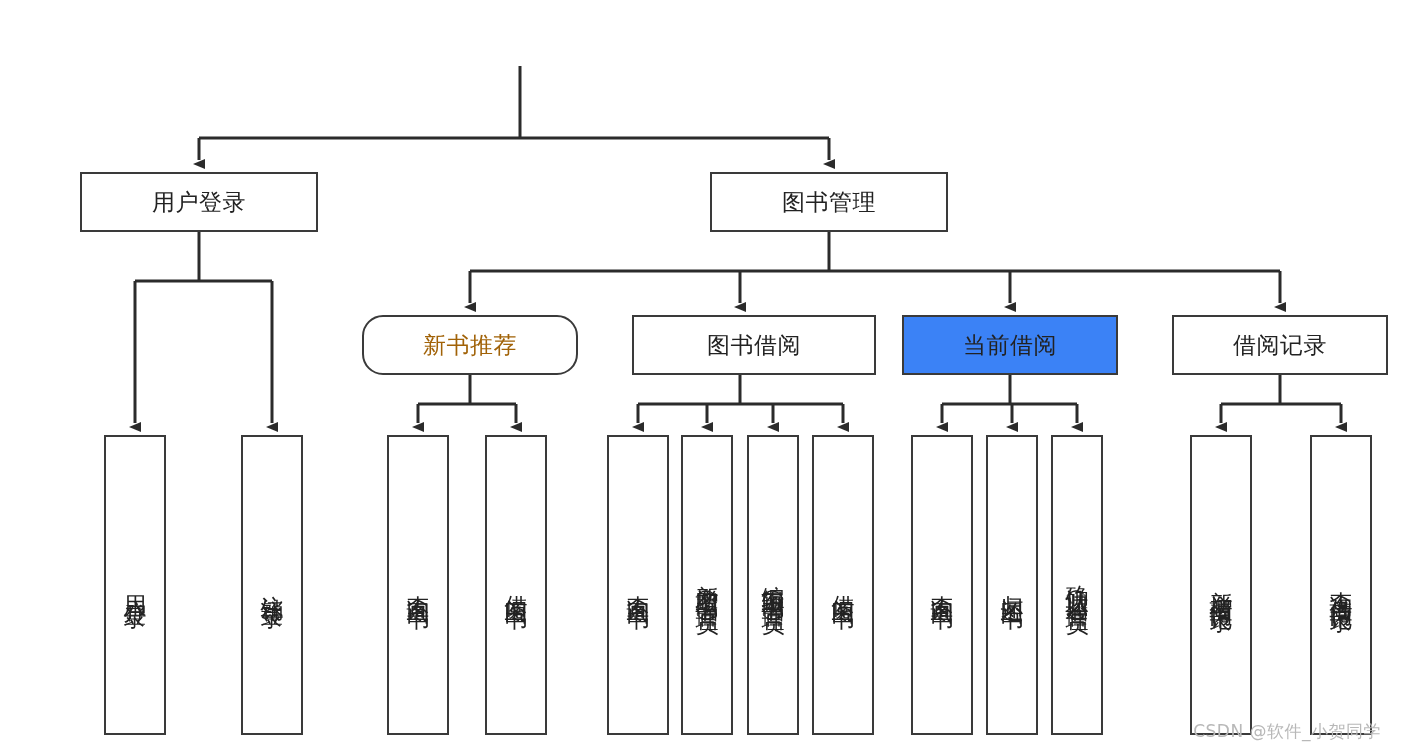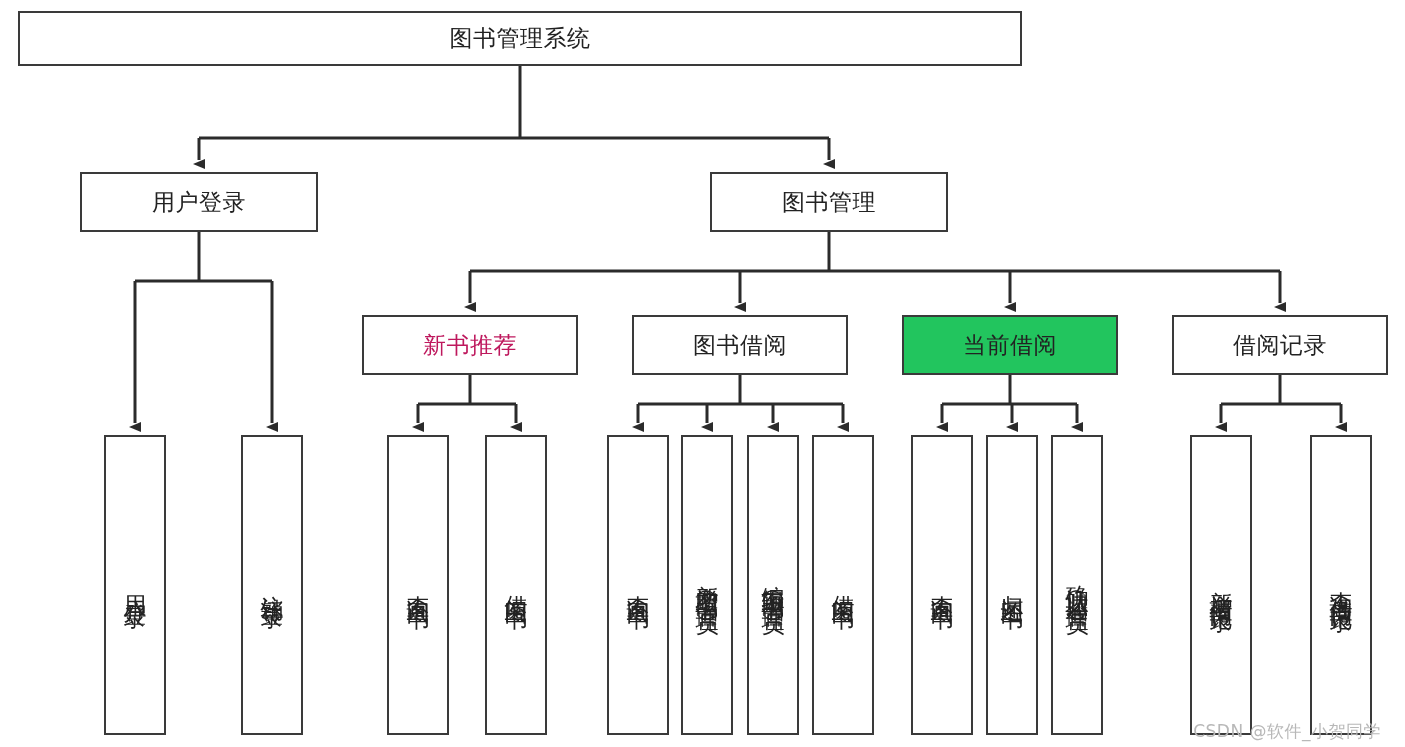--- a/index.html
+++ b/index.html
@@ -116,38 +116,35 @@
       <path d="M1012,404 L1012,423" marker-end="url(#arrow)"></path>
       <path d="M1077,404 L1077,423" marker-end="url(#arrow)"></path>
 
       <path d="M1280,375 L1280,404"></path>
       <path d="M1221,404 L1341,404"></path>
       <path d="M1221,404 L1221,423" marker-end="url(#arrow)"></path>
       <path d="M1341,404 L1341,423" marker-end="url(#arrow)"></path>
     </g>
   </svg>
 
-  <div class="node horiz" style="left: 18px; top: 11px; width: 1004px; height: 55px; border-color: rgb(58, 58, 58); background: rgb(255, 255, 255); color: rgb(34, 34, 34);">
-    <span class="label">图书管理系统</span>
-  </div>
 
   <div class="node horiz" style="left: 80px; top: 172px; width: 238px; height: 60px; border-color: rgb(58, 58, 58); background: rgb(255, 255, 255); color: rgb(34, 34, 34);">
     <span class="label">用户登录</span>
   </div>
   <div class="node horiz" style="left: 710px; top: 172px; width: 238px; height: 60px; border-color: rgb(58, 58, 58); background: rgb(255, 255, 255); color: rgb(34, 34, 34); text-align: center;">
     <span class="label">图书管理</span>
   </div>
 
-  <div class="node horiz" style="left: 362px; top: 315px; width: 216px; height: 60px; border-color: rgb(58, 58, 58); background: rgb(255, 255, 255); color: #be185d;">
+  <div class="node horiz" style="left: 362px; top: 315px; width: 216px; height: 60px; border-color: rgb(58, 58, 58); background: rgb(255, 255, 255); color: #a16207; border-radius: 21px;">
     <span class="label">新书推荐</span>
   </div>
-  <div class="node horiz" style="left: 632px; top: 315px; width: 216px; height: 60px; border-color: rgb(58, 58, 58); background: rgb(255, 255, 255); color: rgb(34, 34, 34);">
+  <div class="node horiz" style="left: 632px; top: 315px; width: 244px; height: 60px; border-color: rgb(58, 58, 58); background: rgb(255, 255, 255); color: rgb(34, 34, 34);">
     <span class="label">图书借阅</span>
   </div>
-  <div class="node horiz" style="left: 902px; top: 315px; width: 216px; height: 60px; border-color: rgb(58, 58, 58); background: #22c55e; color: rgb(34, 34, 34);">
+  <div class="node horiz" style="left: 902px; top: 315px; width: 216px; height: 60px; border-color: rgb(58, 58, 58); background: #3b82f6; color: rgb(34, 34, 34);">
     <span class="label">当前借阅</span>
   </div>
   <div class="node horiz" style="left: 1172px; top: 315px; width: 216px; height: 60px; border-color: rgb(58, 58, 58); background: rgb(255, 255, 255); color: rgb(34, 34, 34); align-items: center;">
     <span class="label">借阅记录</span>
   </div>
 
   <div class="node vert" style="left: 104px; top: 435px; width: 62px; height: 300px; border-color: rgb(58, 58, 58); background: rgb(255, 255, 255); color: rgb(34, 34, 34);">
     <span class="label">用户登录</span>
   </div>
   <div class="node vert" style="left: 241px; top: 435px; width: 62px; height: 300px; border-color: rgb(58, 58, 58); background: rgb(255, 255, 255); color: rgb(34, 34, 34);">

